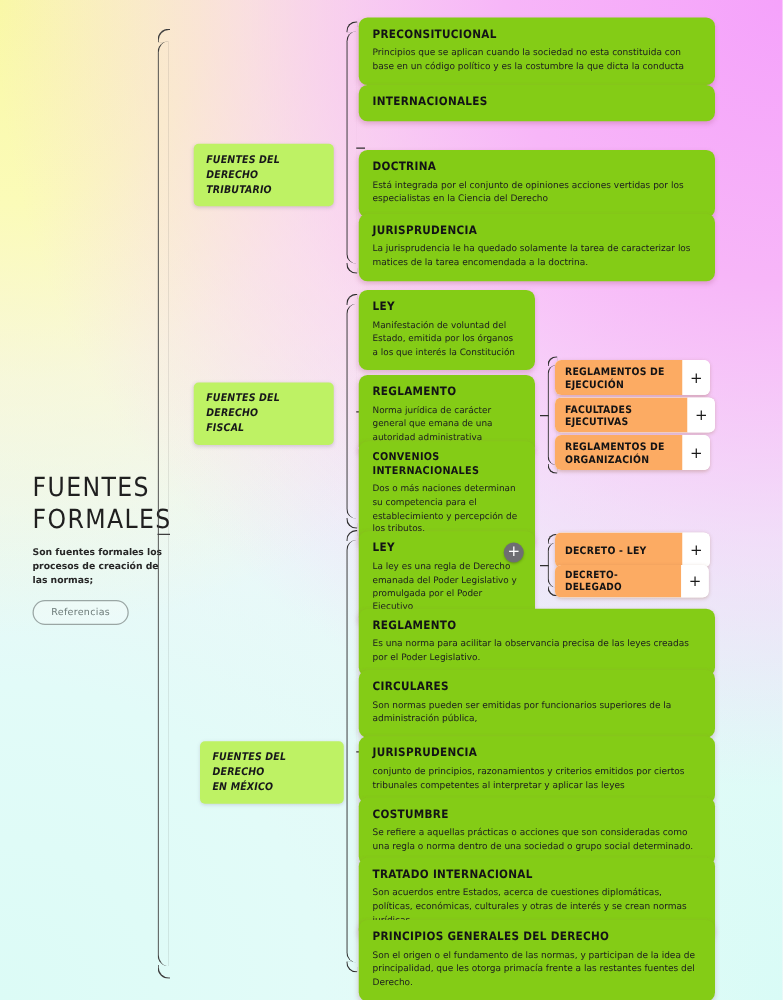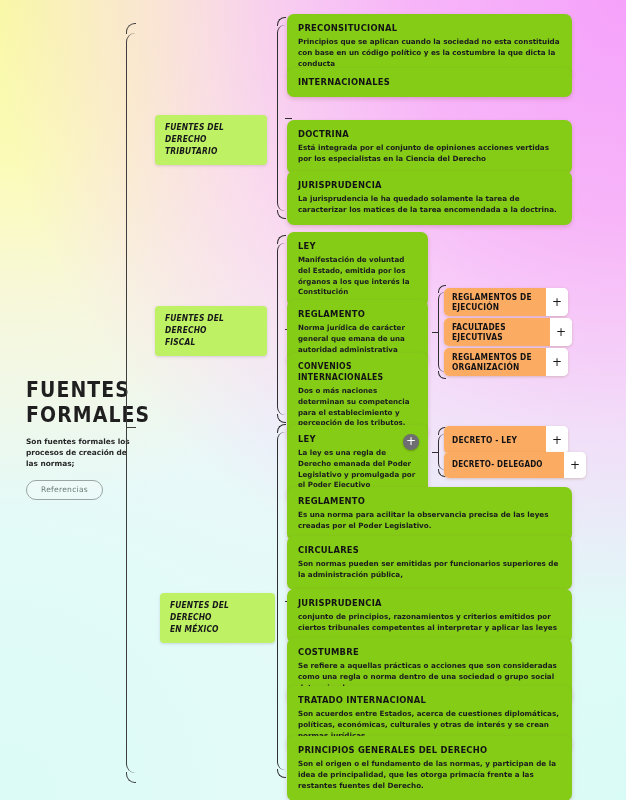--- a/index.html
+++ b/index.html
@@ -20,21 +20,21 @@
 
   
   #root-node {
     position: absolute;
     left: 26px;
     top: 378px;
     width: 130px;
   }
   #root-title {
     font-size: 21px;
-    font-weight: 700;
+    font-weight: 400;
     letter-spacing: 1.1px;
     line-height: 1.18;
     color: #1f1f1f;
     font-family: "DejaVu Sans Condensed", "Liberation Sans Narrow", "Liberation Sans", sans-serif;
   }
   #root-desc {
     margin-top: 8px;
     font-size: 7.4px;
     line-height: 1.5;
     color: #272727;
@@ -176,21 +176,21 @@
     color: #131316;
     letter-spacing: .25px;
     line-height: 1.25;
     font-family: "DejaVu Sans Condensed", "Liberation Sans Narrow", "Liberation Sans", sans-serif;
   }
   .card-body {
     margin-top: 3.5px;
     font-size: 7.2px;
     line-height: 1.52;
     color: #1b1b1f;
-    font-weight: 700;
+    font-weight: 400;
   }
   .card.narrow .card-body { font-size: 7.1px; }
 
   .plus-badge {
     position: absolute;
     right: 9px;
     top: 9px;
     width: 16px;
     height: 16px;
     border-radius: 50%;
@@ -346,16 +346,16 @@
 </div>
 <div class="card" style="left:287px; top:736px; width:285px;">
   <div class="card-title">PRINCIPIOS GENERALES DEL DERECHO</div>
   <div class="card-body">Son el origen o el fundamento de las normas, y participan de la idea de principalidad, que les otorga primacía frente a las restantes fuentes del Derecho.</div>
 </div>
 
 <div class="subcard" style="left:444px; top:426px; width:124px;">
   <div class="label">DECRETO - LEY</div>
   <div class="expand">+</div>
 </div>
-<div class="subcard" style="left:444px; top:452px; width:142px; height:26px;">
+<div class="subcard" style="left:444px; top:452px; width:123px; height:26px;">
   <div class="label" style="font-size:8px;">DECRETO- DELEGADO</div>
   <div class="expand">+</div>
 </div>
 
 </body></html>

